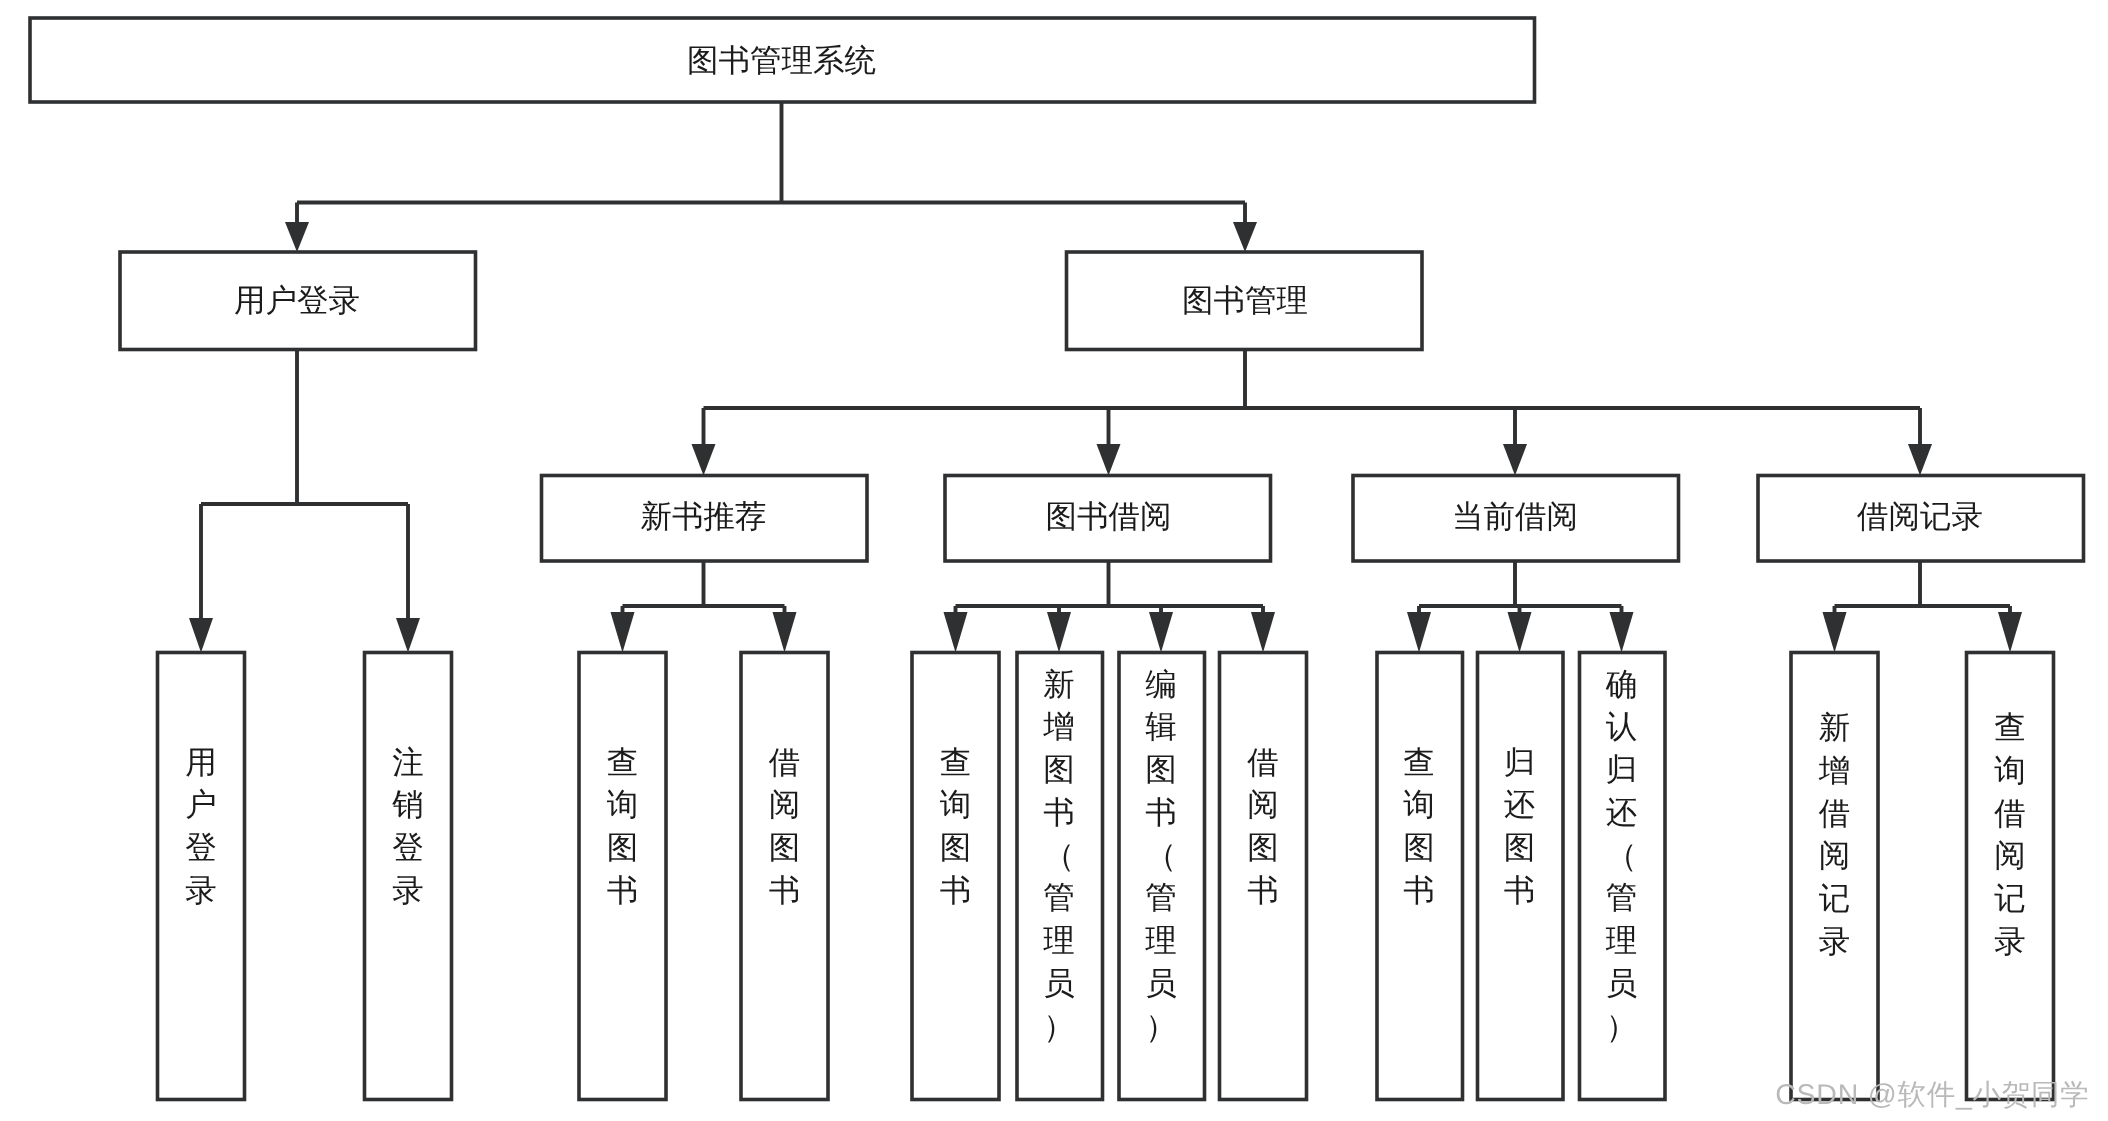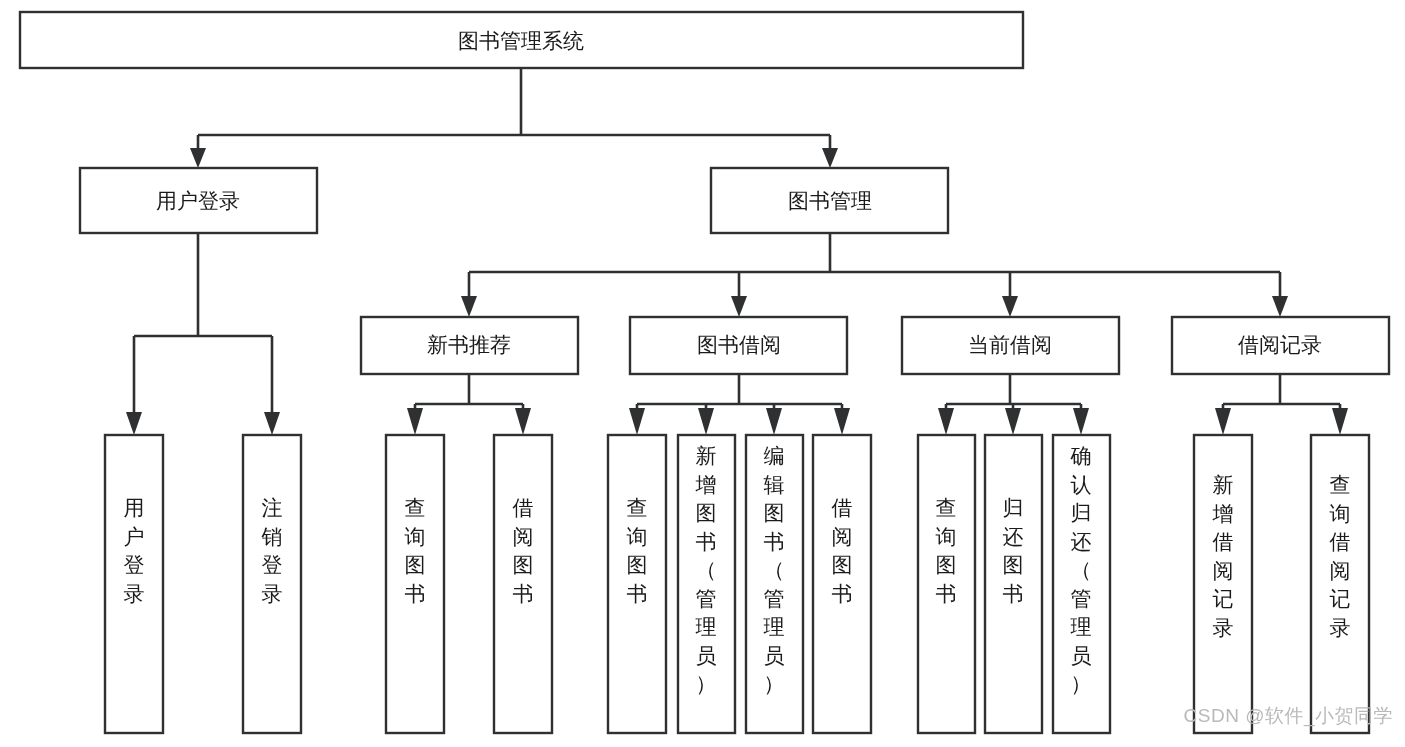--- a/index.html
+++ b/index.html
@@ -50,21 +50,21 @@
   }
   .node-label-v {
     font-family: "Liberation Sans", "DejaVu Sans", sans-serif;
     font-size: 21px;
     fill: #1b1b1b;
     text-anchor: middle;
   }
   .watermark {
     position: absolute;
     right: 12px;
-    bottom: 18px;
+    bottom: 4px;
     font-family: "Liberation Sans", "DejaVu Sans", sans-serif;
     font-size: 19px;
     color: #b9b9b9;
     white-space: nowrap;
     letter-spacing: 0.5px;
     user-select: none;
   }
 </style>
 </head>
 <body>

